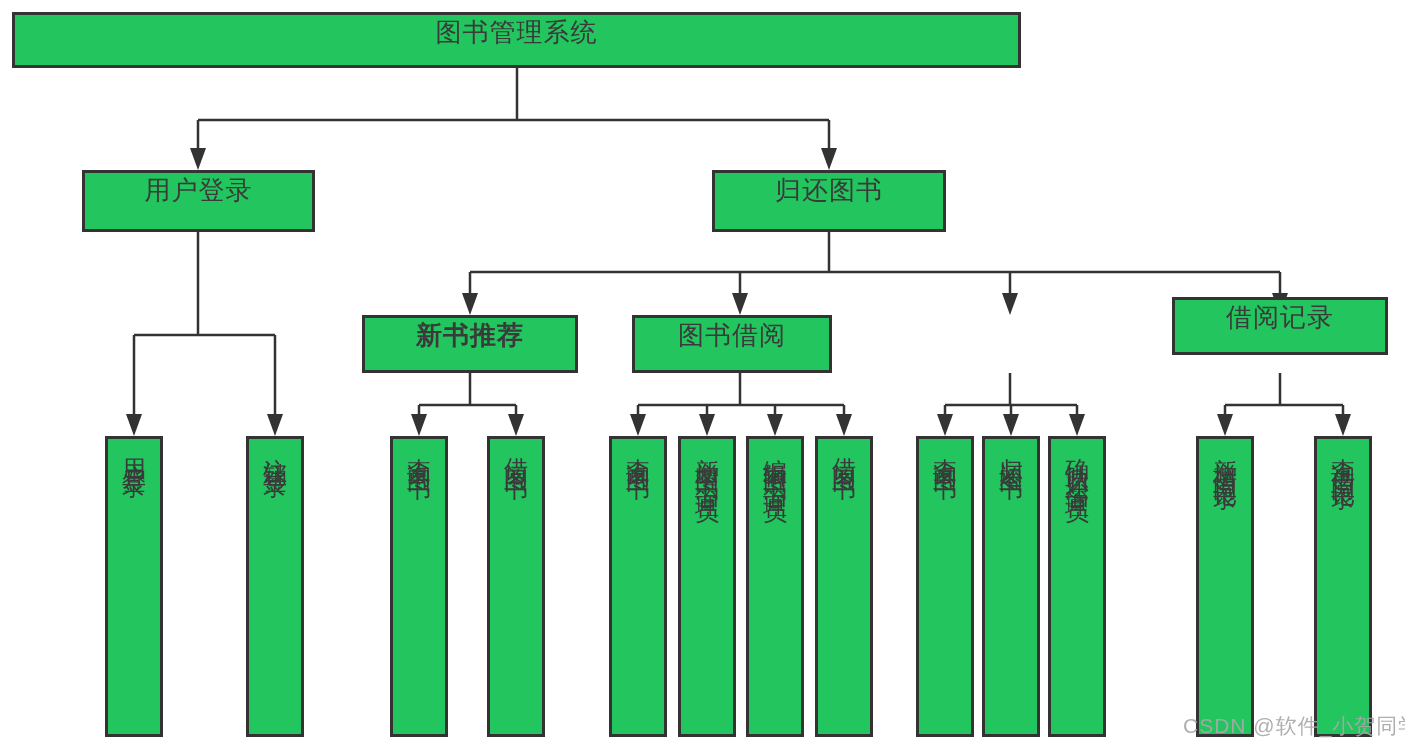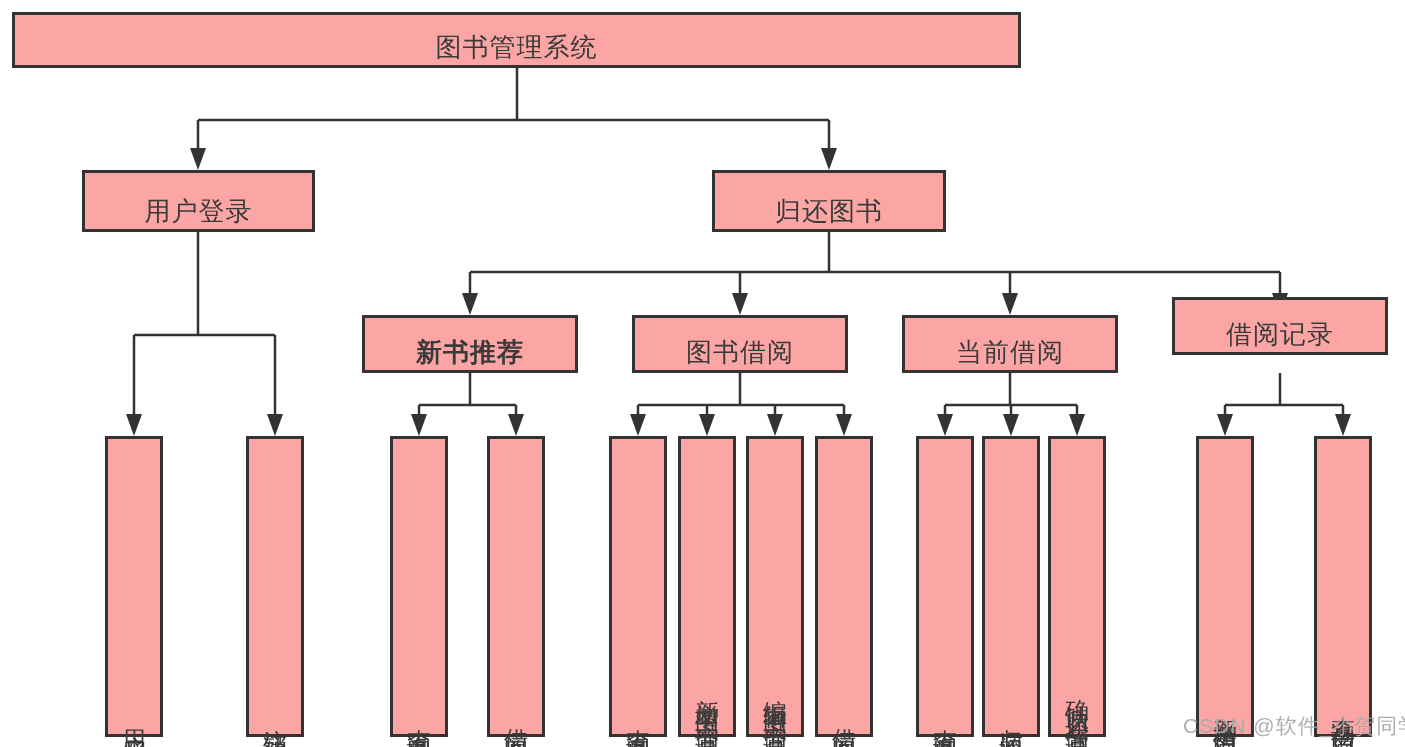--- a/index.html
+++ b/index.html
@@ -13,24 +13,24 @@
   }
   #connectors {
     position: absolute;
     left: 0; top: 0;
     width: 1405px; height: 747px;
     pointer-events: none;
   }
   .node {
     position: absolute;
     box-sizing: border-box;
-    background: #fca5a5;
+    background: #22c55e;
     border: 3px solid #333333;
     display: flex;
-    align-items: flex-end;
+    align-items: flex-start;
     justify-content: center;
     color: #333333;
   }
   .node.h .label {
     font-size: 26px;
     letter-spacing: 1px;
     white-space: nowrap;
     color: #3a3a3a;
   }
   .node.v { top: 436px; width: 58px; height: 301px; }
@@ -108,25 +108,22 @@
   <div class="node h" style="left:82px; top:170px; width:233px; height:62px;">
     <span class="label">用户登录</span>
   </div>
   <div class="node h" style="left:712px; top:170px; width:234px; height:62px;">
     <span class="label">归还图书</span>
   </div>
 
   <div class="node h" style="left:362px; top:315px; width:216px; height:58px;font-weight:bold;">
     <span class="label">新书推荐</span>
   </div>
-  <div class="node h" style="left:632px; top:315px; width:216px; height:58px;">
+  <div class="node h" style="left:632px; top:315px; width:200px; height:58px;">
     <span class="label">图书借阅</span>
-  </div>
-  <div class="node h" style="left:902px; top:315px; width:216px; height:58px;">
-    <span class="label">当前借阅</span>
   </div>
   <div class="node h" style="left:1172px; top:297px; width:216px; height:58px;">
     <span class="label">借阅记录</span>
   </div>
 
   <div class="node v" style="left:105px;">
     <span class="label">用户登录</span>
   </div>
   <div class="node v" style="left:246px;">
     <span class="label">注销登录</span>

